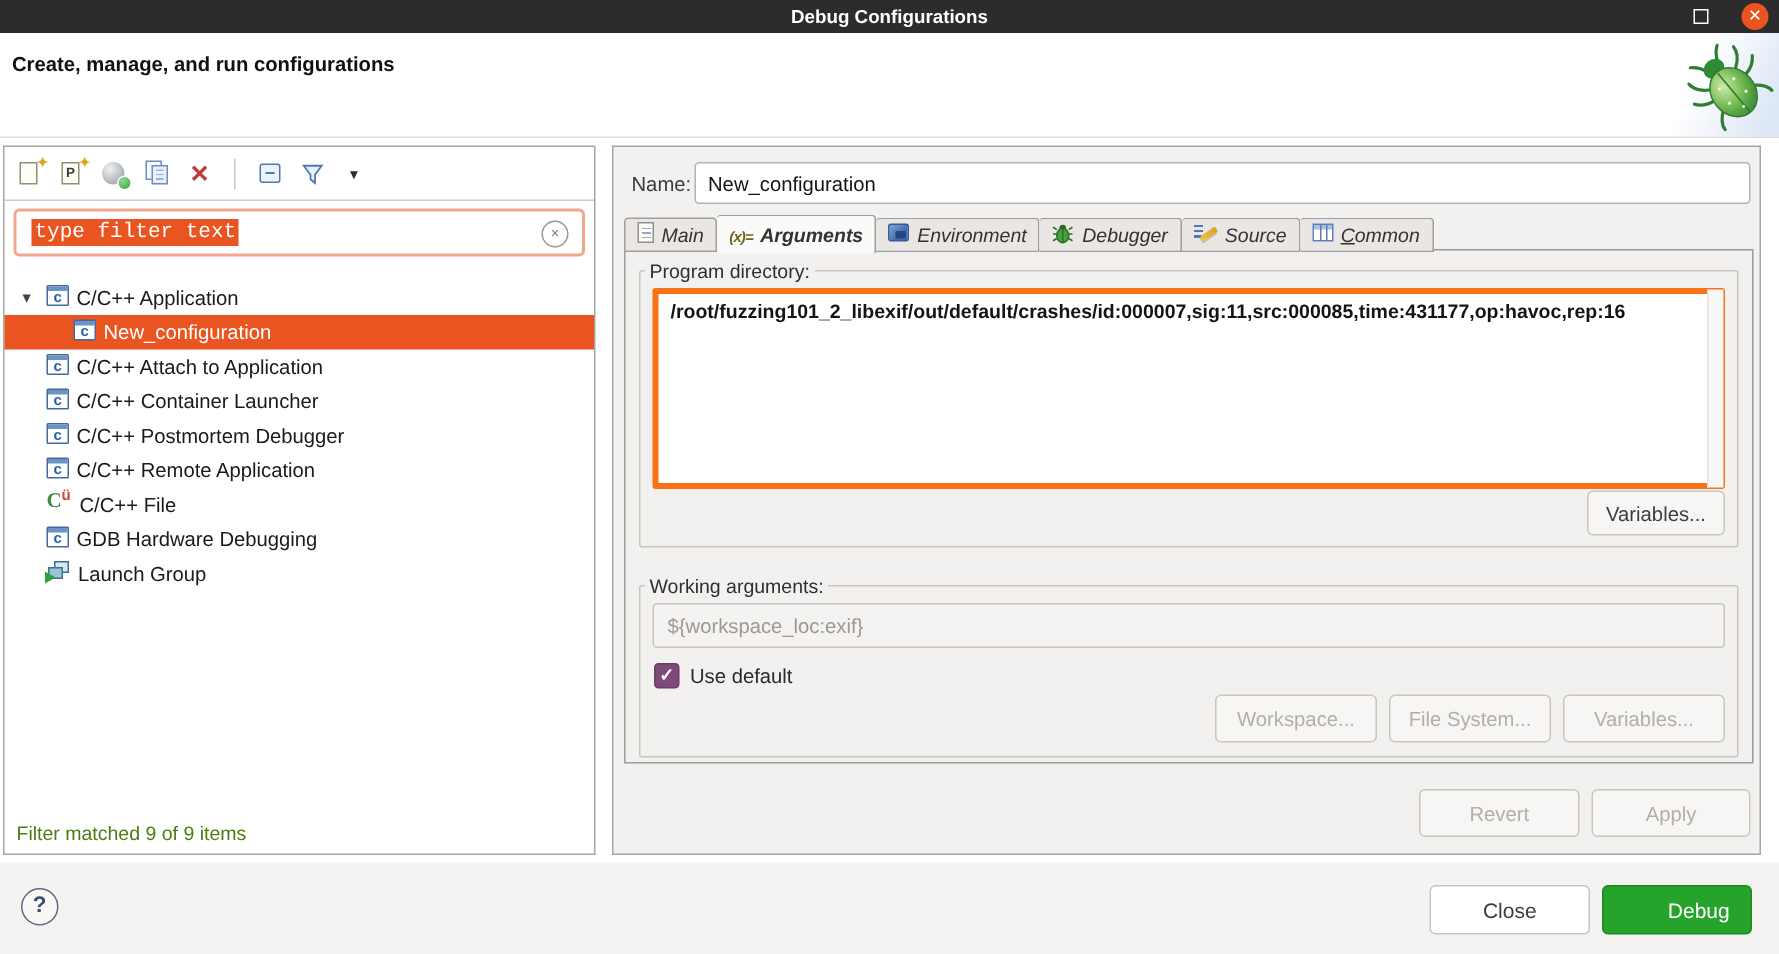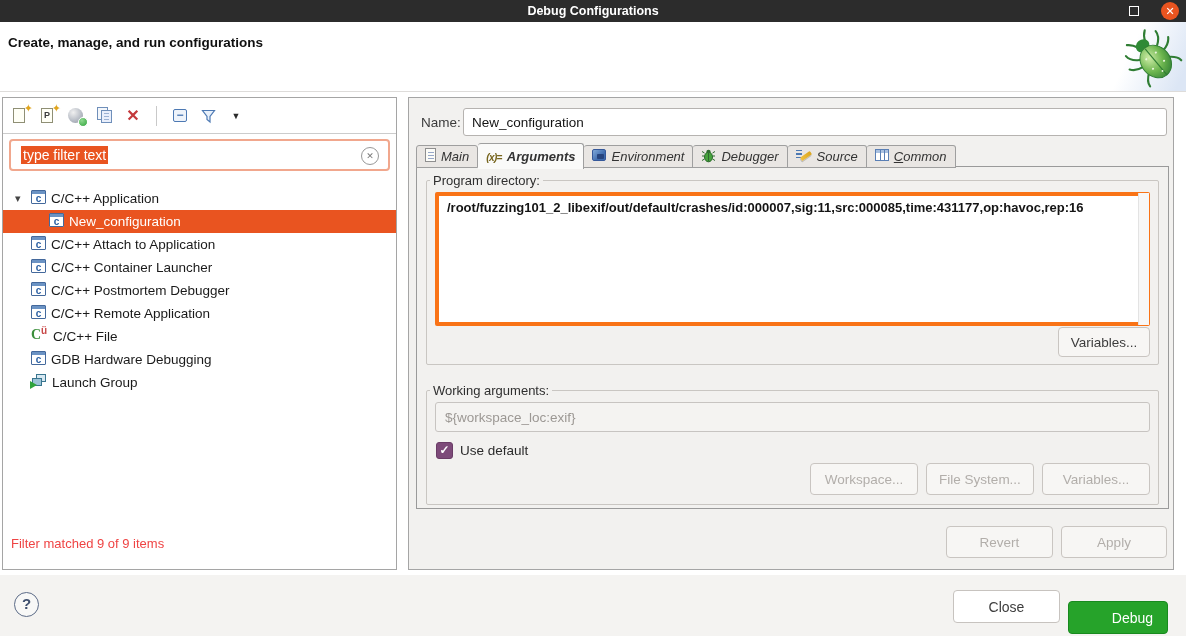--- a/index.html
+++ b/index.html
@@ -53,21 +53,21 @@
     border-radius:4px; font-size:13.5px; color:#3d3d3d;
     background:#f7f6f4; border:1px solid #c9c5c1;
     text-align:center; display:flex; align-items:center; justify-content:center;
   }
   .btn.disabled { color:#b2aeaa; }
   .close-bottom {
     position:absolute; right:126px; top:15px; width:107px; height:33px;
     background:#ffffff; border:1px solid #c7c3bf; font-size:14px;
   }
   .debug-bottom {
-    position:absolute; right:18px; top:26px; width:100px; height:33px;
+    position:absolute; right:18px; top:15px; width:100px; height:33px;
     background:#26a32a; border:1px solid #188a1f; color:#ffffff; font-size:14px;padding-left:29px;
   }
 
   
   .left-panel {
     position:absolute; left:2px; top:97px; width:395px; height:473px;
     background:#ffffff; border:1px solid #a5a5a5;
   }
   .toolbar {
     height:36px; border-bottom:1px solid #cccccc;
@@ -94,21 +94,21 @@
   .delx::after { content:"✕"; }
   .winbox { display:inline-block; width:14px; height:13px; border:1px solid #4d79b3; background:#eef3fa;
             color:#4d79b3; font-size:12px; line-height:11px; text-align:center; font-weight:bold; border-radius:2px; }
   .winbox::after { content:"−"; }
   .ddcaret { font-size:9px; color:#2b2b2b; }
   .ddcaret::after { content:"▼"; }
 
   .filter-row {
     position:relative; margin:5px 6px; height:32px;
     border:2px solid #f1a78d; border-radius:4px; background:#fff;
-    display:flex; align-items:center; padding:0 10px;
+    display:flex; align-items:center; padding:0 10px;font-family:Liberation Mono, monospace;
   }
   .filter-sel { background:#E95420; color:#fff; font-size:14px; padding:1px 2px; }
   .clrx {
     position:absolute; right:9px; top:6px; width:18px; height:18px;
     border:1px solid #989898; border-radius:50%; color:#787878;
     font-size:9px; line-height:16px; text-align:center;
   }
   .clrx::after { content:"✕"; }
 
   .tree { margin-top:16px; }
@@ -131,21 +131,21 @@
          font-size:14px; color:#3c8f3c; line-height:15px; }
   .cuC::after { content:"C"; }
   .cuU { position:absolute; left:10px; top:-2px; font-size:10px; font-weight:bold; color:#c84848; line-height:10px; }
   .cuU::after { content:"ü"; }
   .lgwrap { position:relative; display:inline-block; width:16px; height:15px; flex:none; }
   .lg1 { position:absolute; left:5px; top:0; width:10px; height:8px; background:#d7e8f2; border:1px solid #39758f; }
   .lg2 { position:absolute; left:1px; top:4px; width:10px; height:8px; background:#9cc3d6; border:1px solid #39758f; }
   .lga { position:absolute; left:-1px; top:7px; width:0; height:0;
          border-left:7px solid #2fa33b; border-top:4px solid transparent; border-bottom:4px solid transparent; }
 
-  .filter-status { position:absolute; left:8px; bottom:18px; font-size:13px; color:#ef4444; }
+  .filter-status { position:absolute; left:8px; bottom:6px; font-size:13px; color:#4d7c0f; }
 
   
   .right-panel {
     position:absolute; left:408px; top:97px; width:766px; height:473px;
     background:#f2f1ef; border:1px solid #a5a5a5;
   }
   .name-label { position:absolute; left:12px; top:17px; font-size:13.5px; color:#3b3b3b; }
   .name-input {
     position:absolute; left:54px; top:10px; right:6px; height:28px;
     background:#fff; border:1px solid #b6b3b0; border-radius:3px;

